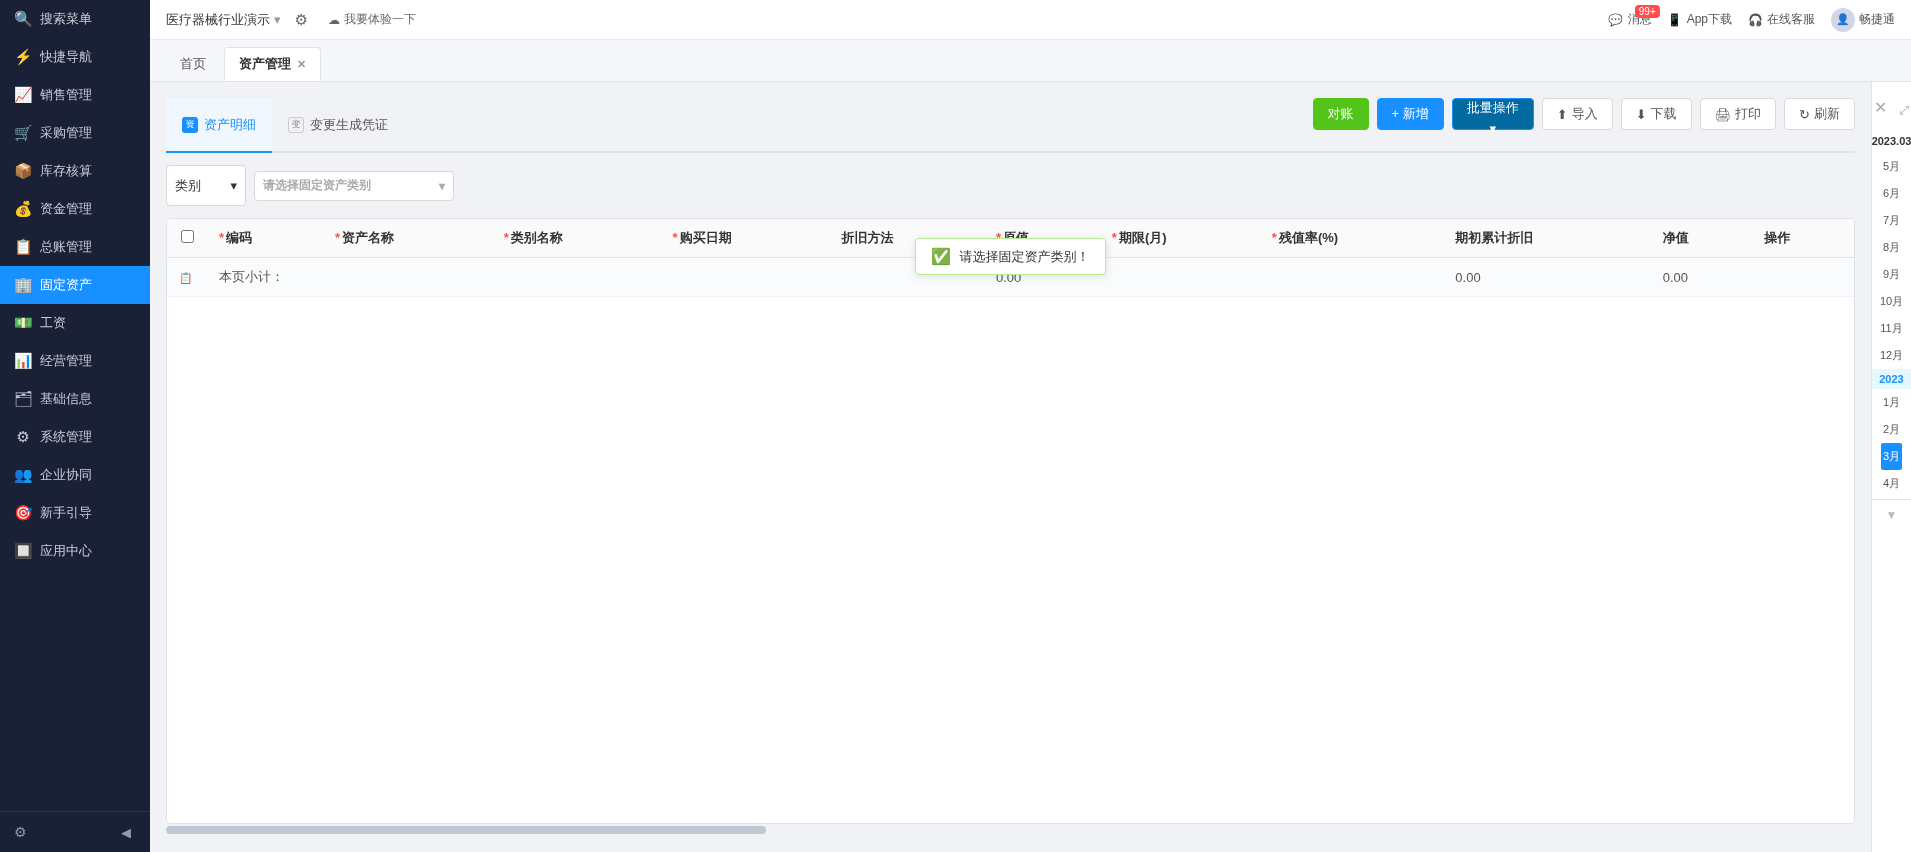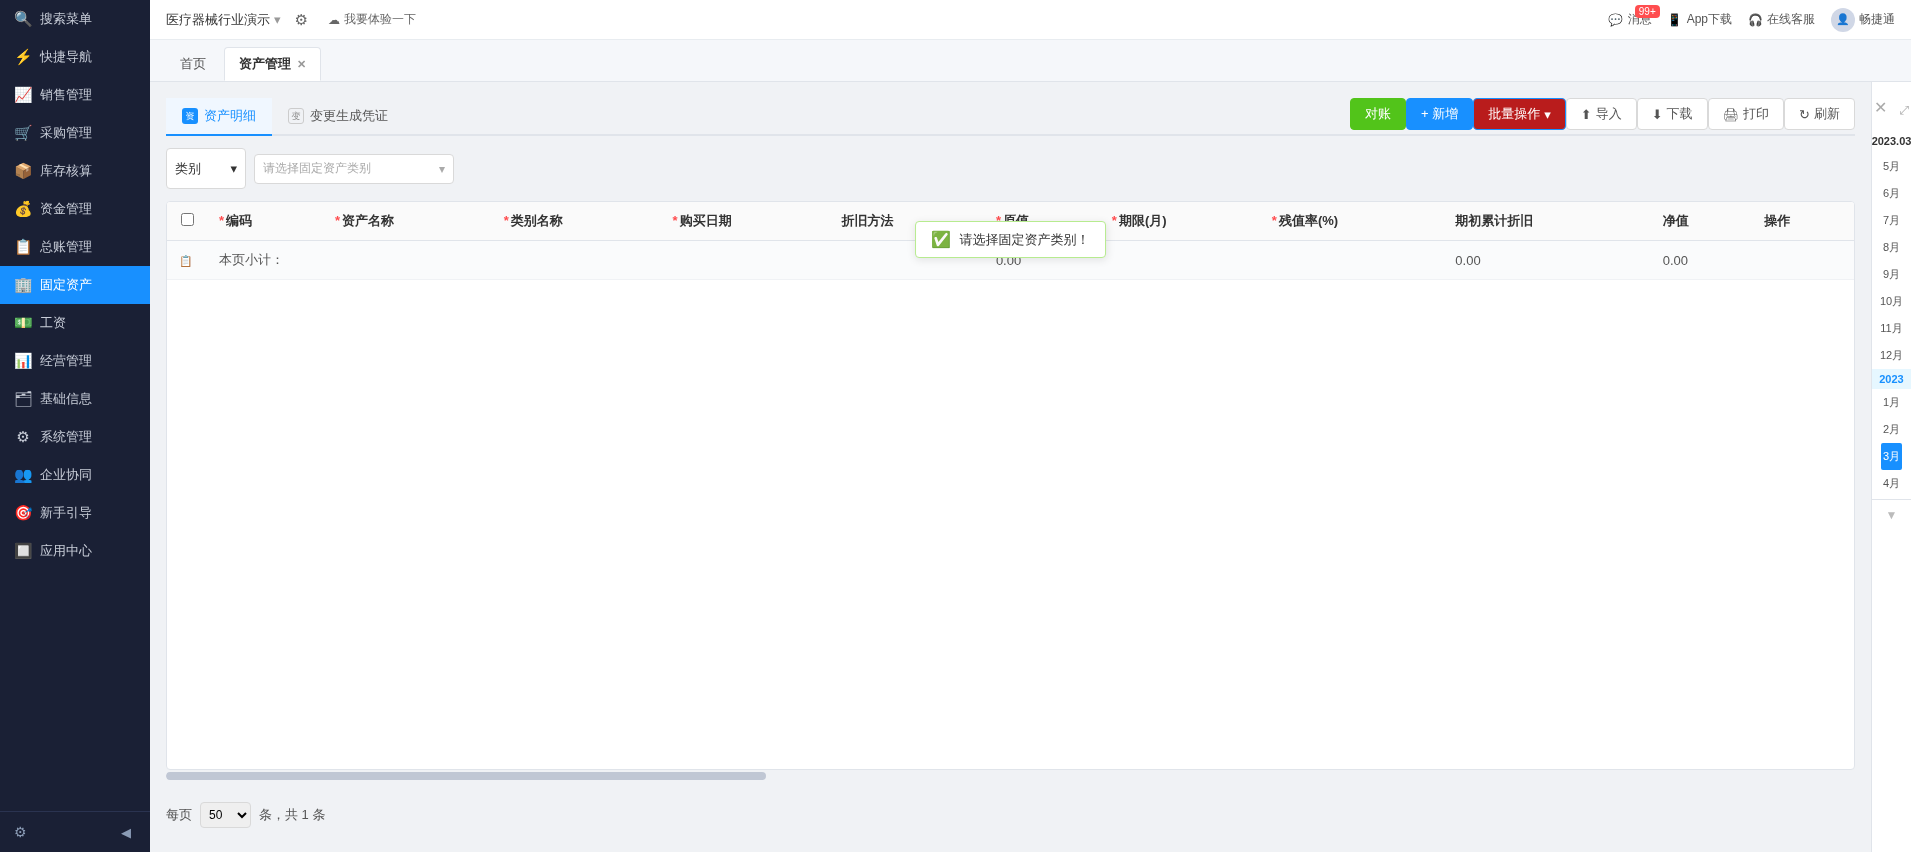--- a/index.html
+++ b/index.html
@@ -154,37 +154,37 @@
     .sub-tab-icon { width: 16px; height: 16px; border-radius: 3px; background: #1890ff; display: flex; align-items: center; justify-content: center; color: white; font-size: 9px; }
     .sub-tab-icon2 { width: 16px; height: 16px; border: 1px solid #ccc; border-radius: 3px; display: flex; align-items: center; justify-content: center; font-size: 9px; color: #888; }
     .btn {
       height: 32px; padding: 0 14px;
       border-radius: 4px; border: 1px solid #d9d9d9;
       background: #fff; color: #555; font-size: 13px; cursor: pointer;
       display: flex; align-items: center; gap: 4px;
     }
     .btn-primary { background: #1890ff; color: #fff; border-color: #1890ff; }
     .btn-success { background: #52c41a; color: #fff; border-color: #52c41a; }
-    .btn-dropdown { background: #b91c1c; color: #fff; border-color: #1890ff; }
+    .btn-dropdown { background: #0369a1; color: #fff; border-color: #1890ff; flex-direction: column; }
     .btn-outline { background: #fff; color: #555; }
 
     
     .filter-row {
       display: flex; align-items: center; gap: 8px;
       flex-shrink: 0;
     }
     .filter-select {
       height: 41px; border: 1px solid #d9d9d9; border-radius: 4px;
       padding: 16px 8px; font-size: 13px; color: #333; background: #fff;
       display: flex; align-items: center; gap: 4px; cursor: pointer; min-width: 80px; justify-content: space-between;
     }
     .filter-select-wide {
       height: 30px; border: 1px solid #d9d9d9; border-radius: 4px;
       padding: 0 8px; font-size: 12px; color: #aaa; background: #fff;
-      display: flex; align-items: center; gap: 4px; cursor: pointer; min-width: 200px;
+      display: flex; align-items: center; gap: 4px; cursor: pointer; min-width: 200px; font-weight: bold;
     }
 
     
     .table-wrapper {
       flex: 1;
       overflow: auto;
       border: 1px solid #e0e4ea;
       border-radius: 4px;
       background: #fff;
     }
@@ -416,21 +416,21 @@
 
       <div class="sub-tabs">
         <div class="sub-tab active">
           <div class="sub-tab-icon">资</div>
           <span>资产明细</span>
         </div>
         <div class="sub-tab">
           <div class="sub-tab-icon2">变</div>
           <span>变更生成凭证</span>
         </div>
-        <div style="margin-left:auto; display:flex; align-items:center; padding-bottom:4px;justify-content:flex-end;">
+        <div style="margin-left:auto; display:flex; align-items:center; gap:8px; padding-bottom:21px;justify-content:flex-end;">
           <button class="btn btn-success">
             <span>对账</span>
           </button>
           <button class="btn btn-primary">
             <span>+ 新增</span>
           </button>
           <button class="btn btn-dropdown">
             <span>批量操作</span>
             <span>▾</span>
           </button>
@@ -504,29 +504,20 @@
   </tr>
               </tbody>
           </table>
         </div>
 
         <div class="bottom-scrollbar">
           <div class="scroll-thumb"></div>
         </div>
       </div>
 
-      <div class="pagination">
-        <span>每页</span>
-        <select class="page-select">
-          <option>50</option>
-          <option>100</option>
-          <option>200</option>
-        </select>
-        <span>条，共 1 条</span>
-      </div>
     </div>
 
     <div class="right-panel">
       <div class="rp-top-controls">
         <span class="rp-close">✕</span>
         <span class="rp-expand">⤢</span>
       </div>
       <div class="rp-year-header">2023.03</div>
       <div id="rp-months-before">
           <div class="rp-month">5月</div>

